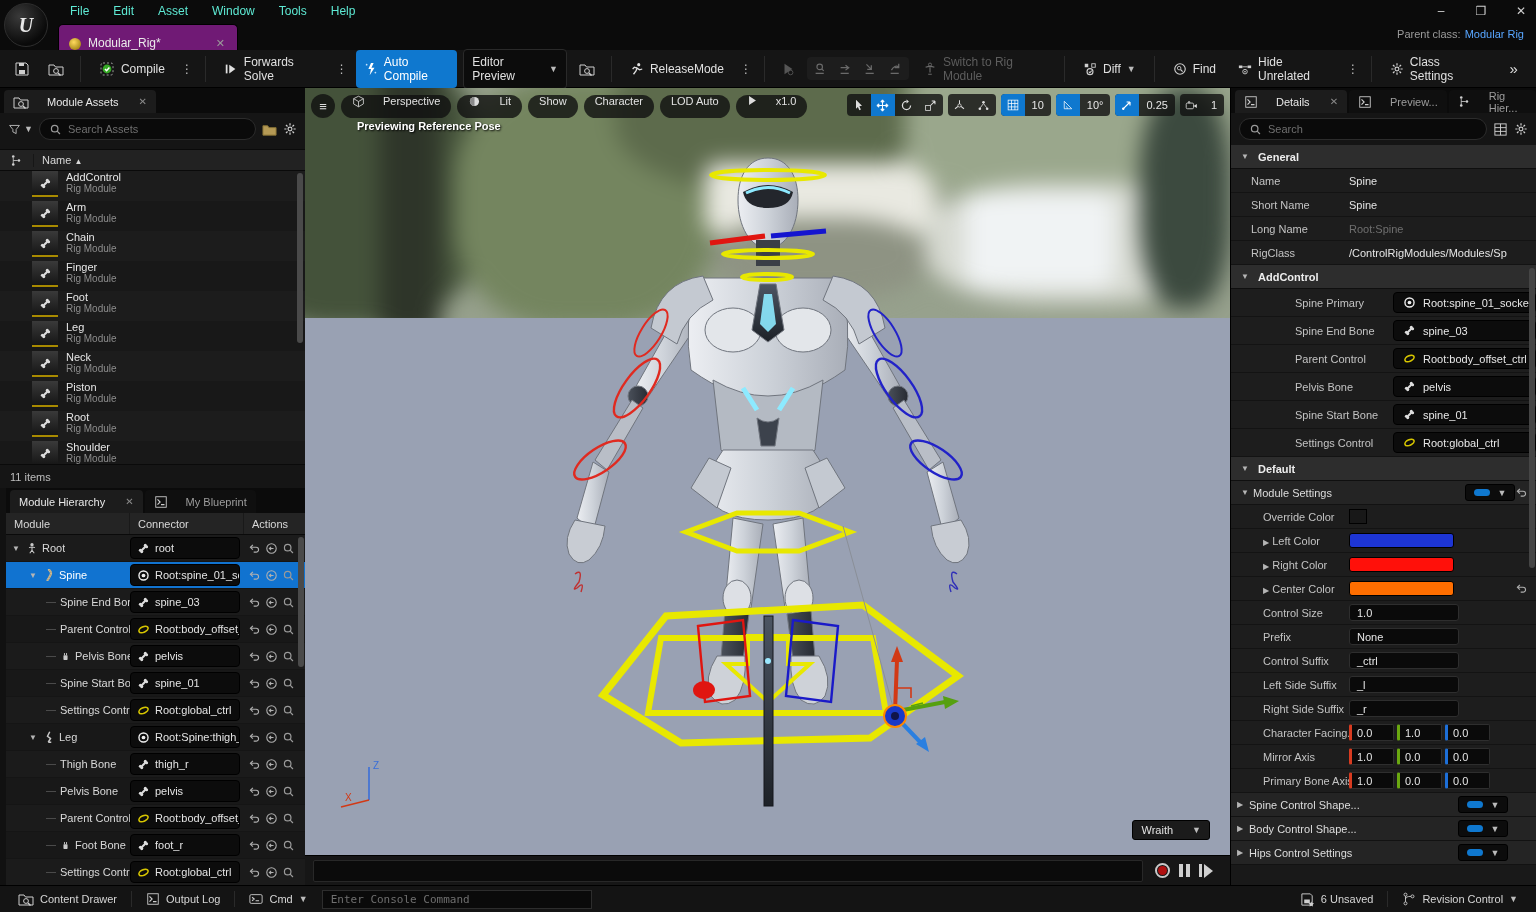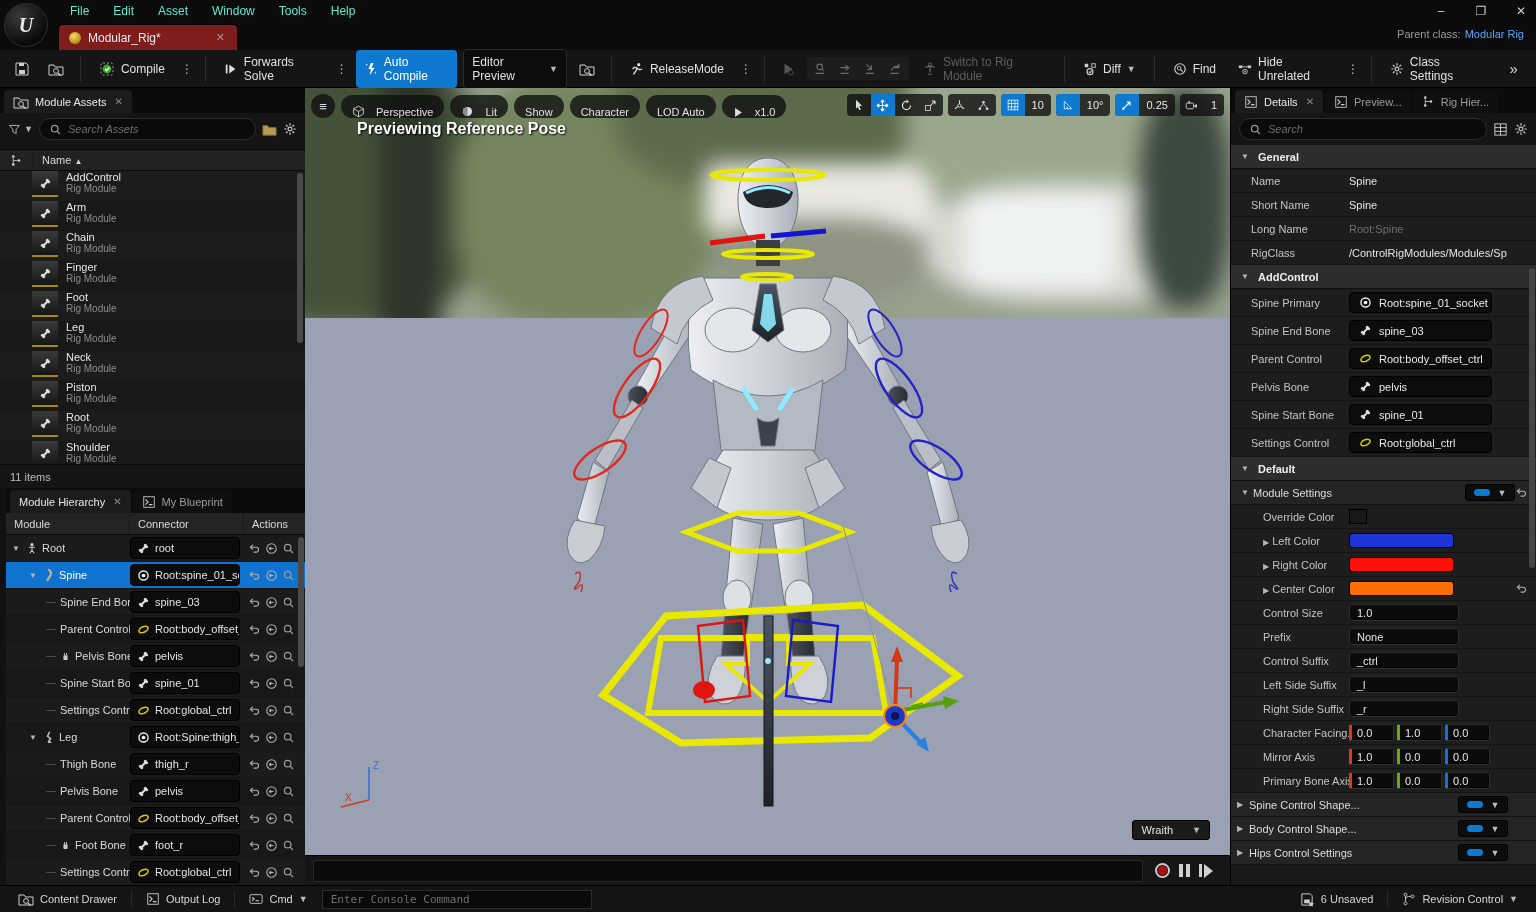--- a/index.html
+++ b/index.html
@@ -13,22 +13,22 @@
              background:radial-gradient(circle at 35% 30%, #3a3a3a, #0a0a0a 70%); border:1px solid #2e2e2e;
              display:flex; align-items:center; justify-content:center; z-index:5; }
   .ue-logo span { color:#e8e8e8; font-size:20px; font-weight:bold; font-family:"Liberation Serif",serif; font-style:italic; }
   .menubar { display:flex; margin-left:58px; }
   .menu-item { padding:4px 12px; color:#5eead4; font-size:12px; cursor:default; }
   .win-controls { position:absolute; right:8px; top:0; display:flex; gap:26px; color:#cfcfcf; font-size:12px; align-items:center; height:22px; }
   .win-controls span { width:14px; text-align:center; }
 
   
   .tabrow { position:absolute; left:0; top:22px; width:100%; height:28px; background:#0b0b0b; display:flex; align-items:flex-end; }
-  .asset-tab { margin-left:58px; height:26px; background:#7f1d1d; border-radius:5px 5px 0 0; border:1px solid #000; border-bottom:none;
-               display:flex; align-items:center; padding:0 10px; width:180px; }
+  .asset-tab { margin-left:58px; height:26px; background:#701a75; border-radius:5px 5px 0 0; border:1px solid #000; border-bottom:none;
+               display:flex; align-items:flex-end; padding:0 10px; width:180px; }
   .asset-tab .dot { width:12px; height:12px; border-radius:50%; background:radial-gradient(circle at 40% 35%, #ffd95e, #8a6d00); margin-right:7px; }
   .asset-tab .t-label { color:#eaeaea; font-size:12px; flex:1; }
   .asset-tab .t-close { color:#9a9a9a; font-size:11px; padding:0 2px; }
   .parent-class { position:absolute; right:12px; top:28px; font-size:11px; color:#9b9b9b; }
   .parent-class b { color:#58a6ff; font-weight:normal; margin-left:4px; }
 
   
   .toolbar { position:absolute; left:0; top:50px; width:100%; height:38px; background:#151515; border-bottom:1px solid #000;
              display:flex; align-items:center; padding:0 8px; gap:6px; }
   .tb-sep { width:1px; height:26px; background:#2a2a2a; margin:0 4px; }
@@ -45,31 +45,31 @@
   .overflow-btn { color:#ddd; font-size:15px; padding:0 10px; }
   svg.icn { display:block; }
 
   
   .left-col  { position:absolute; left:0; top:88px; width:305px; height:797px; background:#111; }
   .center-col{ position:absolute; left:305px; top:88px; width:925px; height:797px; background:#0d0d0d; }
   .right-col { position:absolute; left:1230px; top:88px; width:306px; height:797px; background:#131313; border-left:1px solid #000; }
 
   
   .ptabs { display:flex; align-items:flex-end; height:25px; background:#0b0b0b; padding-left:4px; gap:2px; }
-  .ptab { display:flex; align-items:center; gap:6px; height:23px; padding:0 9px; background:#0f0f0f; color:#9d9d9d;
+  .ptab { display:flex; align-items:center; gap:18px; height:23px; padding:0 9px; background:#0f0f0f; color:#9d9d9d;
           border-radius:4px 4px 0 0; font-size:11px; }
   .ptab.active { background:#1c1c1c; color:#e8e8e8; }
   .ptab .t-close { color:#8a8a8a; font-size:10px; margin-left:2px; }
 
   
   .assets-panel { height:400px; display:flex; flex-direction:column; background:#151515; }
   .asearch-row { display:flex; align-items:center; gap:6px; padding:5px 8px; }
   .filter-btn { display:flex; align-items:center; gap:3px; color:#cfcfcf; }
   .search-box { flex:1; display:flex; align-items:center; gap:6px; background:#0a0a0a; border:1px solid #2c2c2c; border-radius:11px; height:22px; padding:0 9px; color:#6f6f6f; }
-  .search-box .ph { color:#6f6f6f;font-style:italic; }
+  .search-box .ph { color:#6f6f6f; }
   .a-head { display:flex; align-items:center; height:22px; background:#222; border-top:1px solid #0a0a0a; border-bottom:1px solid #0a0a0a; margin-top:4px; }
   .a-head .tree-col { width:34px; display:flex; justify-content:center; border-right:1px solid #161616; }
   .a-head .name-col { padding-left:8px; color:#d8d8d8; }
   .asset-list { flex:1; overflow:hidden; position:relative; }
   .arow { display:flex; align-items:flex-start; height:30px; padding-left:32px; background:#1c1c1c; }
   .arow:nth-child(even){ background:#181818; }
   .athumb { width:26px; height:26px; background:linear-gradient(#3a3a3a,#161616); border-bottom:2px solid #a88a00; margin-right:8px;
             display:flex; align-items:center; justify-content:center; }
   .aname { color:#e6e6e6; font-size:11px; line-height:12px; }
   .atype { color:#8d8d8d; font-size:10px; line-height:12px; }
@@ -94,28 +94,28 @@
   .h-act { display:flex; align-items:center; gap:4px; padding-left:4px; }
   .h-scroll { position:absolute; right:1px; top:2px; width:6px; height:130px; background:#4a4a4a; border-radius:3px; }
 
   
   .viewport { position:relative; width:925px; height:767px; overflow:hidden; background:#98a0b2; }
   .photo { position:absolute; left:0; top:0; width:925px; height:232px; overflow:hidden; background:#97a18d; }
   .photo .blur { position:absolute; inset:-20px; filter:blur(11px); }
   .blob { position:absolute; border-radius:40%; }
   .floor { position:absolute; left:0; top:230px; width:925px; height:537px; background:#99a1b3; }
   .vp-toolbar { position:absolute; left:6px; top:6px; display:flex; gap:6px; align-items:center; }
-  .vp-pill { display:flex; align-items:flex-end; gap:11px; background:rgba(16,16,16,.8); border-radius:12px; height:23px; padding:0 11px; color:#e2e2e2; font-size:11px; }
+  .vp-pill { display:flex; align-items:flex-start; gap:18px; background:rgba(16,16,16,.8); border-radius:12px; height:23px; padding:0 11px; color:#e2e2e2; font-size:11px; }
   .vp-burger { width:24px; height:24px; border-radius:50%; background:rgba(16,16,16,.8); color:#ddd; display:flex; align-items:center; justify-content:center; font-size:13px; }
   .vp-right { position:absolute; right:6px; top:6px; display:flex; gap:5px; align-items:center; }
   .vp-group { display:flex; background:rgba(16,16,16,.8); border-radius:4px; overflow:hidden; }
   .vp-ib { width:24px; height:22px; display:flex; align-items:center; justify-content:center; color:#cfcfcf; }
   .vp-ib.active { background:#0f78cf; color:#fff; }
   .vp-val { padding:0 7px; display:flex; align-items:center; color:#e6e6e6; }
-  .vp-overlay-text { position:absolute; left:8px; top:32px; color:#fff; font-weight:bold; font-size:16px; text-shadow:1px 1px 2px #000;padding-left:44px; }
+  .vp-overlay-text { position:absolute; left:8px; top:32px; color:#fff; font-weight:bold; font-size:11px; text-shadow:1px 1px 2px #000;padding-left:44px; }
   .mesh-dd { position:absolute; right:20px; top:732px; background:#1b1b1b; border:1px solid #000; border-radius:3px; height:20px;
              display:flex; align-items:center; gap:19px; padding:0 8px; color:#e3e3e3; }
   .timeline { position:absolute; left:0; top:767px; width:925px; height:30px; background:#161616; border-top:1px solid #000; display:flex; align-items:center; }
   .tl-track { margin-left:8px; width:830px; height:22px; background:#0b0b0b; border:1px solid #282828; border-radius:2px; }
   .tl-controls { display:flex; align-items:center; gap:9px; margin-left:12px; }
   .rec { width:15px; height:15px; border:2px solid #c9c9c9; border-radius:50%; display:flex; align-items:center; justify-content:center; }
   .rec i { width:9px; height:9px; border-radius:50%; background:#b01010; }
   .pausebtn { display:flex; gap:3px; }
   .pausebtn i { width:4px; height:13px; background:#cfcfcf; }
   .stepbtn { display:flex; align-items:center; gap:2px; }
@@ -124,21 +124,21 @@
 
   
   .details-search { display:flex; align-items:center; gap:6px; padding:5px 8px; background:#151515; }
   .d-body { overflow:hidden; height:742px; position:relative; background:#191919; }
   .d-cat { display:flex; align-items:center; gap:7px; height:24px; background:#2d2d2d; border-bottom:1px solid #0f0f0f; padding-left:10px; color:#eee; font-weight:bold; }
   .d-row { display:flex; align-items:center; height:24px; border-bottom:1px solid #131313; background:#1d1d1d; }
   .d-row .lbl { width:118px; padding-left:20px; color:#c3c3c3; overflow:hidden; white-space:nowrap; flex:none; }
   .d-row .lbl.ind { padding-left:32px; }
   .d-row .val { color:#e4e4e4; overflow:hidden; white-space:nowrap; }
   .d-row .val.muted { color:#6f6f6f; }
-  .d-row.conn { height:28px; }
+  .d-row.conn { height:28px;justify-content:flex-end; }
   .dpill { display:flex; align-items:center; gap:7px; background:#0c0c0c; border:1px solid #000; border-radius:4px; height:21px; padding:0 9px; color:#e8e8e8; width:143px; overflow:hidden; white-space:nowrap; }
   .subhead { display:flex; align-items:center; height:24px; background:#242424; border-bottom:1px solid #121212; }
   .subhead .exp { margin-left:10px; }
   .subhead .lbl { color:#ddd; margin-left:2px; flex:1; }
   .pill-dd { width:50px; height:17px; background:#0c0c0c; border:1px solid #000; border-radius:3px; display:flex; align-items:center; justify-content:space-evenly; }
   .pill-dd .cap { width:16px; height:7px; border-radius:4px; background:#0f78cf; }
   .colorbar { width:105px; height:15px; border-radius:3px; border:1px solid #000; }
   .swatch { width:18px; height:15px; background:#181818; border:1px solid #000; }
   .tinput { width:110px; height:17px; background:#0a0a0a; border:1px solid #2e2e2e; border-radius:3px; display:flex; align-items:center; padding-left:7px; color:#e6e6e6; }
   .vec3 { display:flex; gap:3px; }

